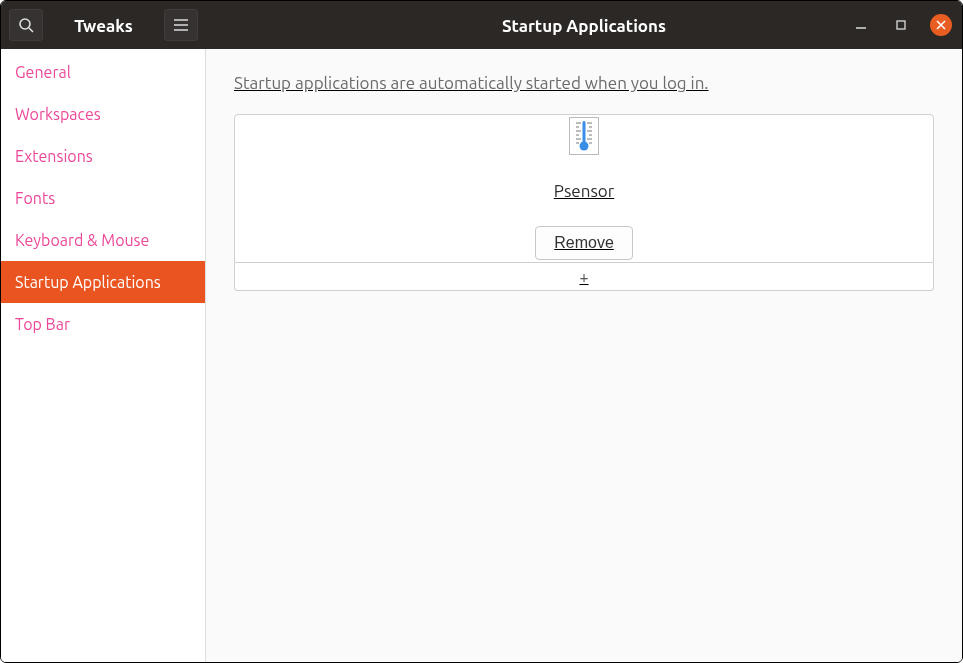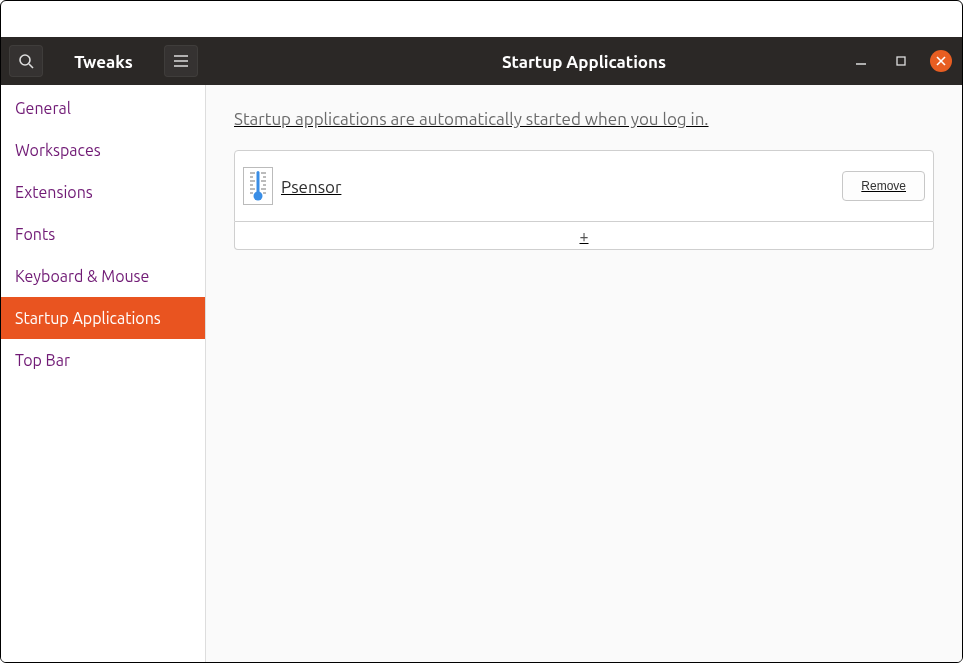--- a/index.html
+++ b/index.html
@@ -20,21 +20,20 @@
     overflow: hidden;
     background: #fff;
   }
   .titlebar {
     height: 48px;
     background: #2b2826;
     display: flex;
     align-items: center;
     color: #ddd;
     position: relative;
-    margin-top: 36px;
   }
   .titlebar-left {
     display: flex;
     align-items: center;
     height: 100%;
     width: 205px;
     padding: 0 8px;
     gap: 0;
   }
   .icon-btn {
@@ -100,21 +99,21 @@
   }
   .sidebar {
     width: 205px;
     border-right: 1px solid #ddd;
     background: #fff;
     padding-top: 2px;
   }
   .sidebar-item {
     padding: 12px 14px;
     font-size: 16px;
-    color: #701a75;
+    color: #ec4899;
     cursor: pointer;
   }
   .sidebar-item.selected {
     background: #e95420;
     color: #fff;
   }
   .content {
     flex: 1;
     padding: 24px 28px;
     background: #fafafa;
@@ -122,24 +121,25 @@
   }
   .description {
     color: #6a6a6a;
     font-size: 17px;
     margin-bottom: 22px;
   }
   .app-row {
     background: #fff;
     border: 1px solid #cfcfcf;
     border-radius: 4px 4px 0 0;
-    padding: 16px 8px;
-    display: flex;
-    align-items: center;
-    gap: 8px;
+    padding: 2px 8px;
+    display: flex;
+    align-items: center;
+    gap: 26px;
+    flex-direction: column;
   }
   .app-icon {
     width: 30px;
     height: 38px;
     border: 1px solid #bbb;
     background: #fff;
     position: relative;
     display: flex;
     align-items: center;
     justify-content: center;
@@ -147,21 +147,21 @@
   .app-name {
     flex: 1;
     font-size: 17px;
     color: #2e2e2e;
   }
   .remove-btn {
     background: #fdfdfd;
     border: 1px solid #c7c7c7;
     border-radius: 4px;
     padding: 7px 18px;
-    font-size: 12px;
+    font-size: 16px;
     color: #333;
     cursor: pointer;
   }
   .add-row {
     background: #fff;
     border: 1px solid #cfcfcf;
     border-top: none;
     border-radius: 0 0 4px 4px;
     height: 28px;
     display: flex;

